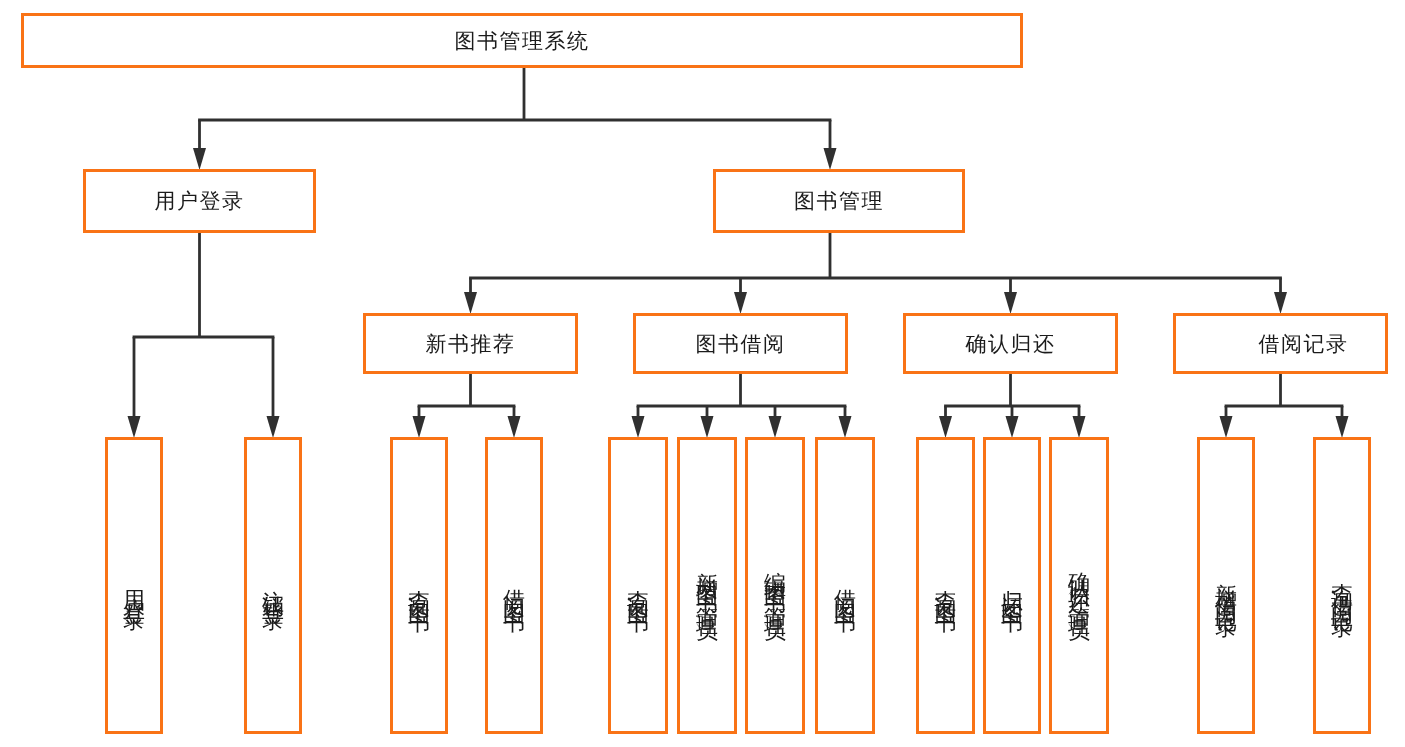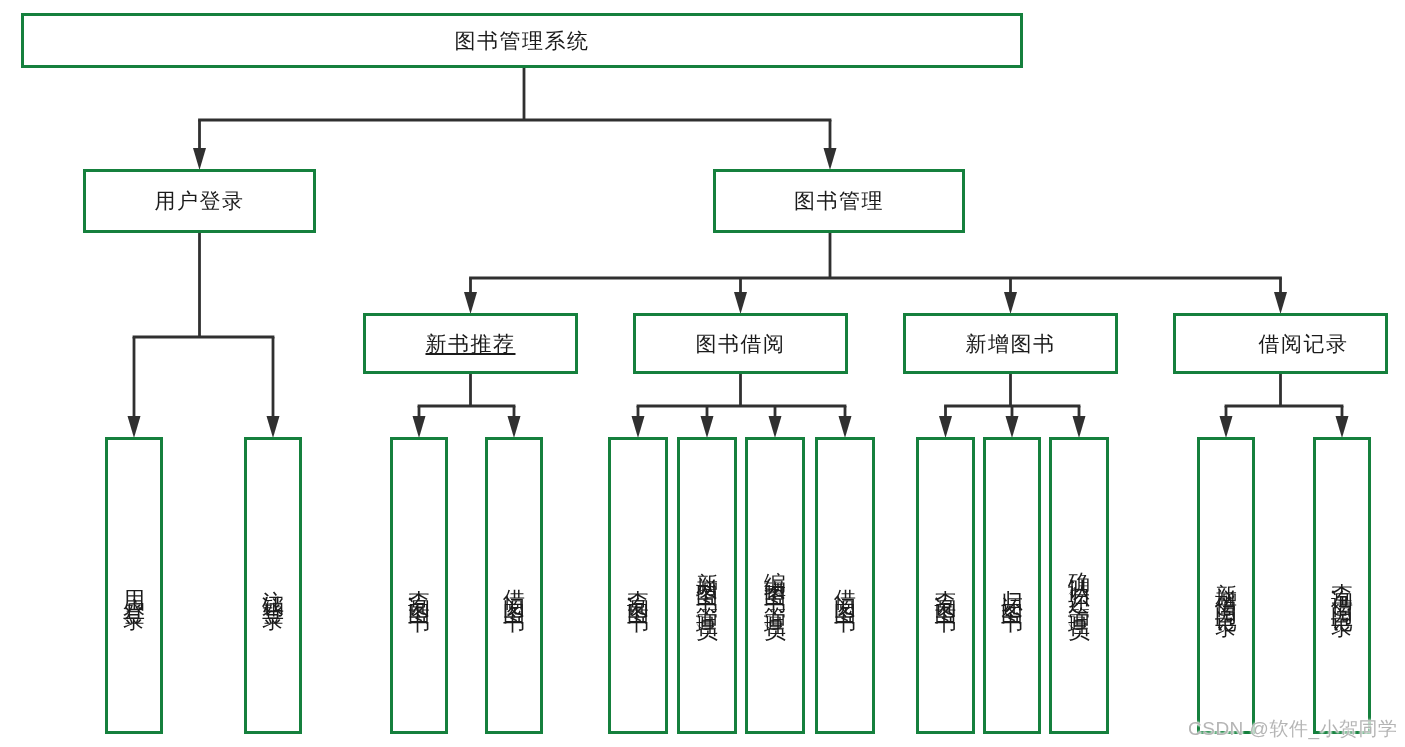--- a/index.html
+++ b/index.html
@@ -3,21 +3,21 @@
 <meta charset="utf-8">
 <style>
   html,body { margin:0; padding:0; background:#ffffff; }
   .stage {
     position:relative; width:1405px; height:747px; background:#ffffff;
     font-family:"Liberation Sans", sans-serif; overflow:hidden;
   }
   .connector-layer { position:absolute; left:0; top:0; width:1405px; height:747px; }
   .node {
     position:absolute; box-sizing:border-box; background:#ffffff;
-    border:3px solid #15803d; color:#1b1b1b;
+    border:3px solid #f97316; color:#1b1b1b;
     display:flex; align-items:center; justify-content:center;
     text-align:center;
   }
   .node.h { font-size:21px; letter-spacing:1.5px; white-space:nowrap; }
   .node.v {
     writing-mode:vertical-rl; text-orientation:mixed;
     font-size:22px; letter-spacing:7px; line-height:1;
   }
   .watermark {
     position:absolute; z-index:5; white-space:nowrap;
@@ -80,32 +80,31 @@
       <line x1="1224.6" y1="406" x2="1343.4" y2="406" stroke="#303030" stroke-width="2.8"></line>
       <line x1="1226" y1="406" x2="1226" y2="418" stroke="#303030" stroke-width="2.8"></line>
       <polygon points="1219.5,416 1232.5,416 1226,438" fill="#303030"></polygon>
       <line x1="1342" y1="406" x2="1342" y2="418" stroke="#303030" stroke-width="2.8"></line>
       <polygon points="1335.5,416 1348.5,416 1342,438" fill="#303030"></polygon>
     </svg>
   <div id="nodes">
       <div class="node h" style="left: 21px; top: 13px; width: 1002px; height: 55px;">图书管理系统</div>
       <div class="node h" style="left: 83px; top: 169px; width: 233px; height: 64px;">用户登录</div>
       <div class="node h" style="left: 713px; top: 169px; width: 252px; height: 64px;">图书管理</div>
-      <div class="node h" style="left: 363px; top: 313px; width: 215px; height: 61px; text-decoration: underline;">新书推荐</div>
+      <div class="node h" style="left: 363px; top: 313px; width: 215px; height: 61px;">新书推荐</div>
       <div class="node h" style="left: 633px; top: 313px; width: 215px; height: 61px; text-align: center;">图书借阅</div>
-      <div class="node h" style="left: 903px; top: 313px; width: 215px; height: 61px;">新增图书</div>
+      <div class="node h" style="left: 903px; top: 313px; width: 215px; height: 61px;">确认归还</div>
       <div class="node h" style="left: 1173px; top: 313px; width: 215px; height: 61px; padding-left: 46px;">借阅记录</div>
       <div class="node v" style="left: 105px; top: 437px; width: 58px; height: 297px;">用户登录</div>
       <div class="node v" style="left: 244px; top: 437px; width: 58px; height: 297px;">注销登录</div>
       <div class="node v" style="left: 390px; top: 437px; width: 58px; height: 297px;">查询图书</div>
       <div class="node v" style="left: 485px; top: 437px; width: 58px; height: 297px;">借阅图书</div>
       <div class="node v" style="left: 608px; top: 437px; width: 60px; height: 297px;">查询图书</div>
       <div class="node v" style="left: 677px; top: 437px; width: 60px; height: 297px;">新增图书（管理员）</div>
       <div class="node v" style="left: 745px; top: 437px; width: 60px; height: 297px;">编辑图书（管理员）</div>
       <div class="node v" style="left: 815px; top: 437px; width: 60px; height: 297px;">借阅图书</div>
       <div class="node v" style="left: 916px; top: 437px; width: 59px; height: 297px;">查询图书</div>
       <div class="node v" style="left: 983px; top: 437px; width: 58px; height: 297px;">归还图书</div>
       <div class="node v" style="left: 1049px; top: 437px; width: 60px; height: 297px;">确认归还（管理员）</div>
       <div class="node v" style="left: 1197px; top: 437px; width: 58px; height: 297px;">新增借阅记录</div>
       <div class="node v" style="left: 1313px; top: 437px; width: 58px; height: 297px;">查询借阅记录</div>
     </div>
-  <div class="watermark" style="left: 1188px; top: 716px; color: rgb(181, 181, 181);">CSDN @软件_小贺同学</div>
 </div>
 
 </body></html>

